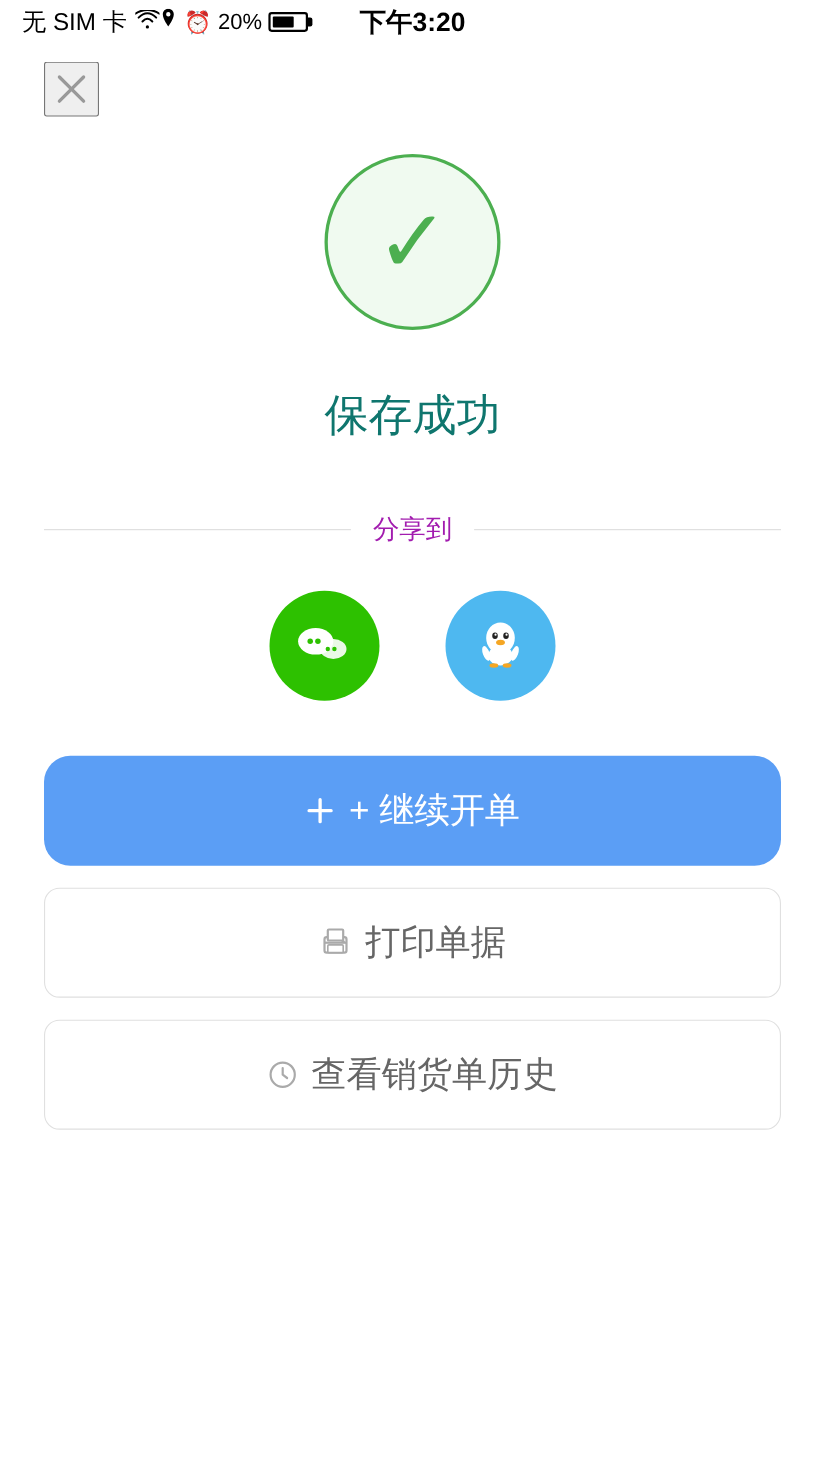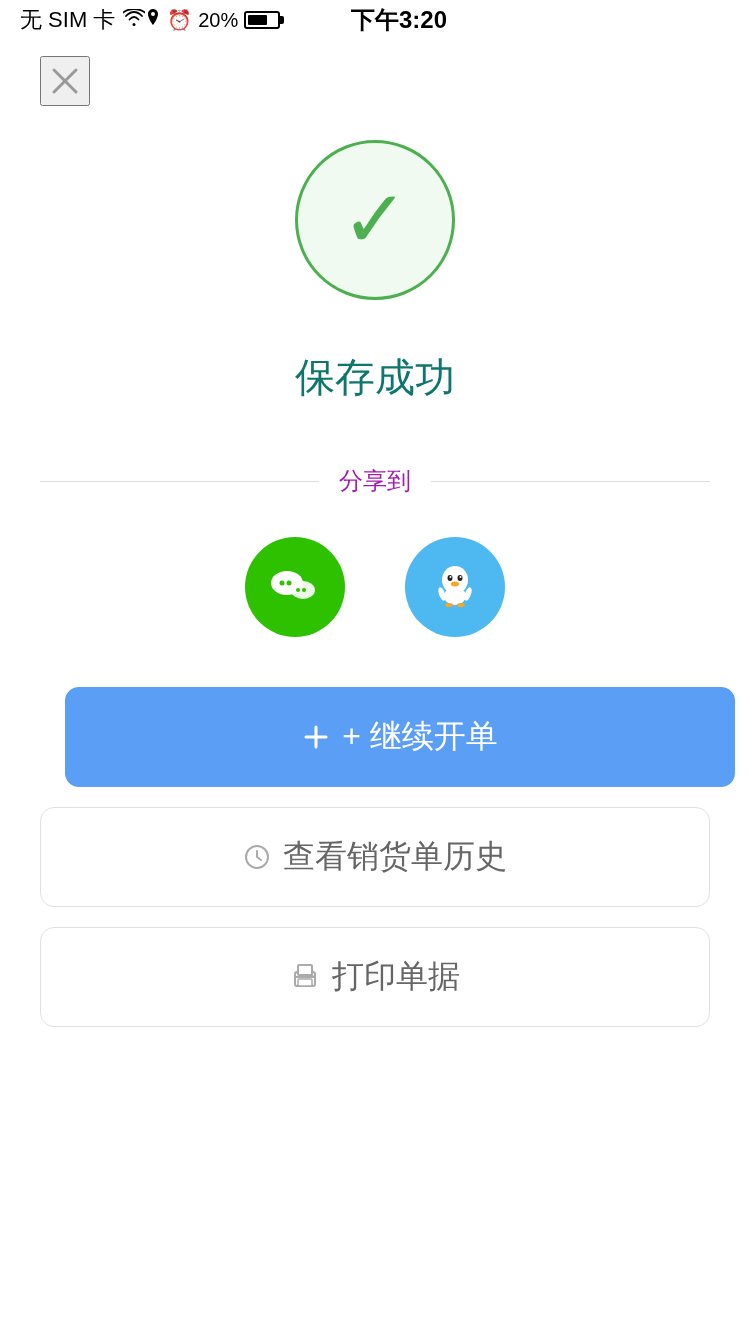--- a/index.html
+++ b/index.html
@@ -30,21 +30,20 @@
       color: #000;
       font-weight: 500;
     }
     .status-center {
       font-size: 24px;
       font-weight: 600;
       color: #000;
       position: absolute;
       left: 50%;
       transform: translateX(-50%);
-      margin-left: 24px;
     }
     .status-right {
       display: flex;
       align-items: center;
       gap: 6px;
       font-size: 20px;
       color: #000;
     }
     .battery-container {
       display: flex;
@@ -177,31 +176,30 @@
     .action-buttons {
       width: 100%;
       padding: 0 40px;
       display: flex;
       flex-direction: column;
       gap: 20px;
     }
     .btn-primary {
       width: 100%;
       height: 100px;
-      border-radius: 14px;
+      border-radius: 24px;
       background: #5B9EF5;
       border: none;
       font-size: 32px;
       color: #fff;
       display: flex;
       align-items: center;
       justify-content: center;
       gap: 12px;
       cursor: pointer;
-      margin-left: 25px;
     }
     .btn-secondary {
       width: 100%;
       height: 100px;
       border-radius: 14px;
       background: #fff;
       border: 1px solid #e0e0e0;
       font-size: 32px;
       color: #666;
       display: flex;
@@ -304,32 +302,32 @@
 
     <button class="btn-primary">
       <svg width="28" height="28" viewBox="0 0 28 28" fill="none">
         <line x1="14" y1="4" x2="14" y2="24" stroke="white" stroke-width="3" stroke-linecap="round"></line>
         <line x1="4" y1="14" x2="24" y2="14" stroke="white" stroke-width="3" stroke-linecap="round"></line>
       </svg>
       <span>+ 继续开单</span>
     </button>
 
     <button class="btn-secondary">
-      <svg width="28" height="28" viewBox="0 0 28 28" fill="none">
-        <circle cx="14" cy="14" r="11" stroke="#aaa" stroke-width="2"></circle>
-        <polyline points="14,8 14,14 18,17" stroke="#aaa" stroke-width="2" stroke-linecap="round" stroke-linejoin="round"></polyline>
-      </svg>
-      <span>查看销货单历史</span>
-    </button>
-
-    <button class="btn-secondary">
       <svg width="30" height="28" viewBox="0 0 30 28" fill="none">
         <rect x="5" y="9" width="20" height="14" rx="2" stroke="#aaa" stroke-width="2"></rect>
         <rect x="8" y="2" width="14" height="10" rx="1" fill="white" stroke="#aaa" stroke-width="2"></rect>
         <rect x="8" y="16" width="14" height="7" rx="1" fill="white" stroke="#aaa" stroke-width="1.5"></rect>
         <rect x="5" y="13" width="20" height="2" fill="#aaa"></rect>
         <circle cx="22" cy="13" r="1.5" fill="#aaa"></circle>
       </svg>
       <span>打印单据</span>
     </button>
+
+    <button class="btn-secondary">
+      <svg width="28" height="28" viewBox="0 0 28 28" fill="none">
+        <circle cx="14" cy="14" r="11" stroke="#aaa" stroke-width="2"></circle>
+        <polyline points="14,8 14,14 18,17" stroke="#aaa" stroke-width="2" stroke-linecap="round" stroke-linejoin="round"></polyline>
+      </svg>
+      <span>查看销货单历史</span>
+    </button>
   </div>
 
 </div>
 
 </body></html>

